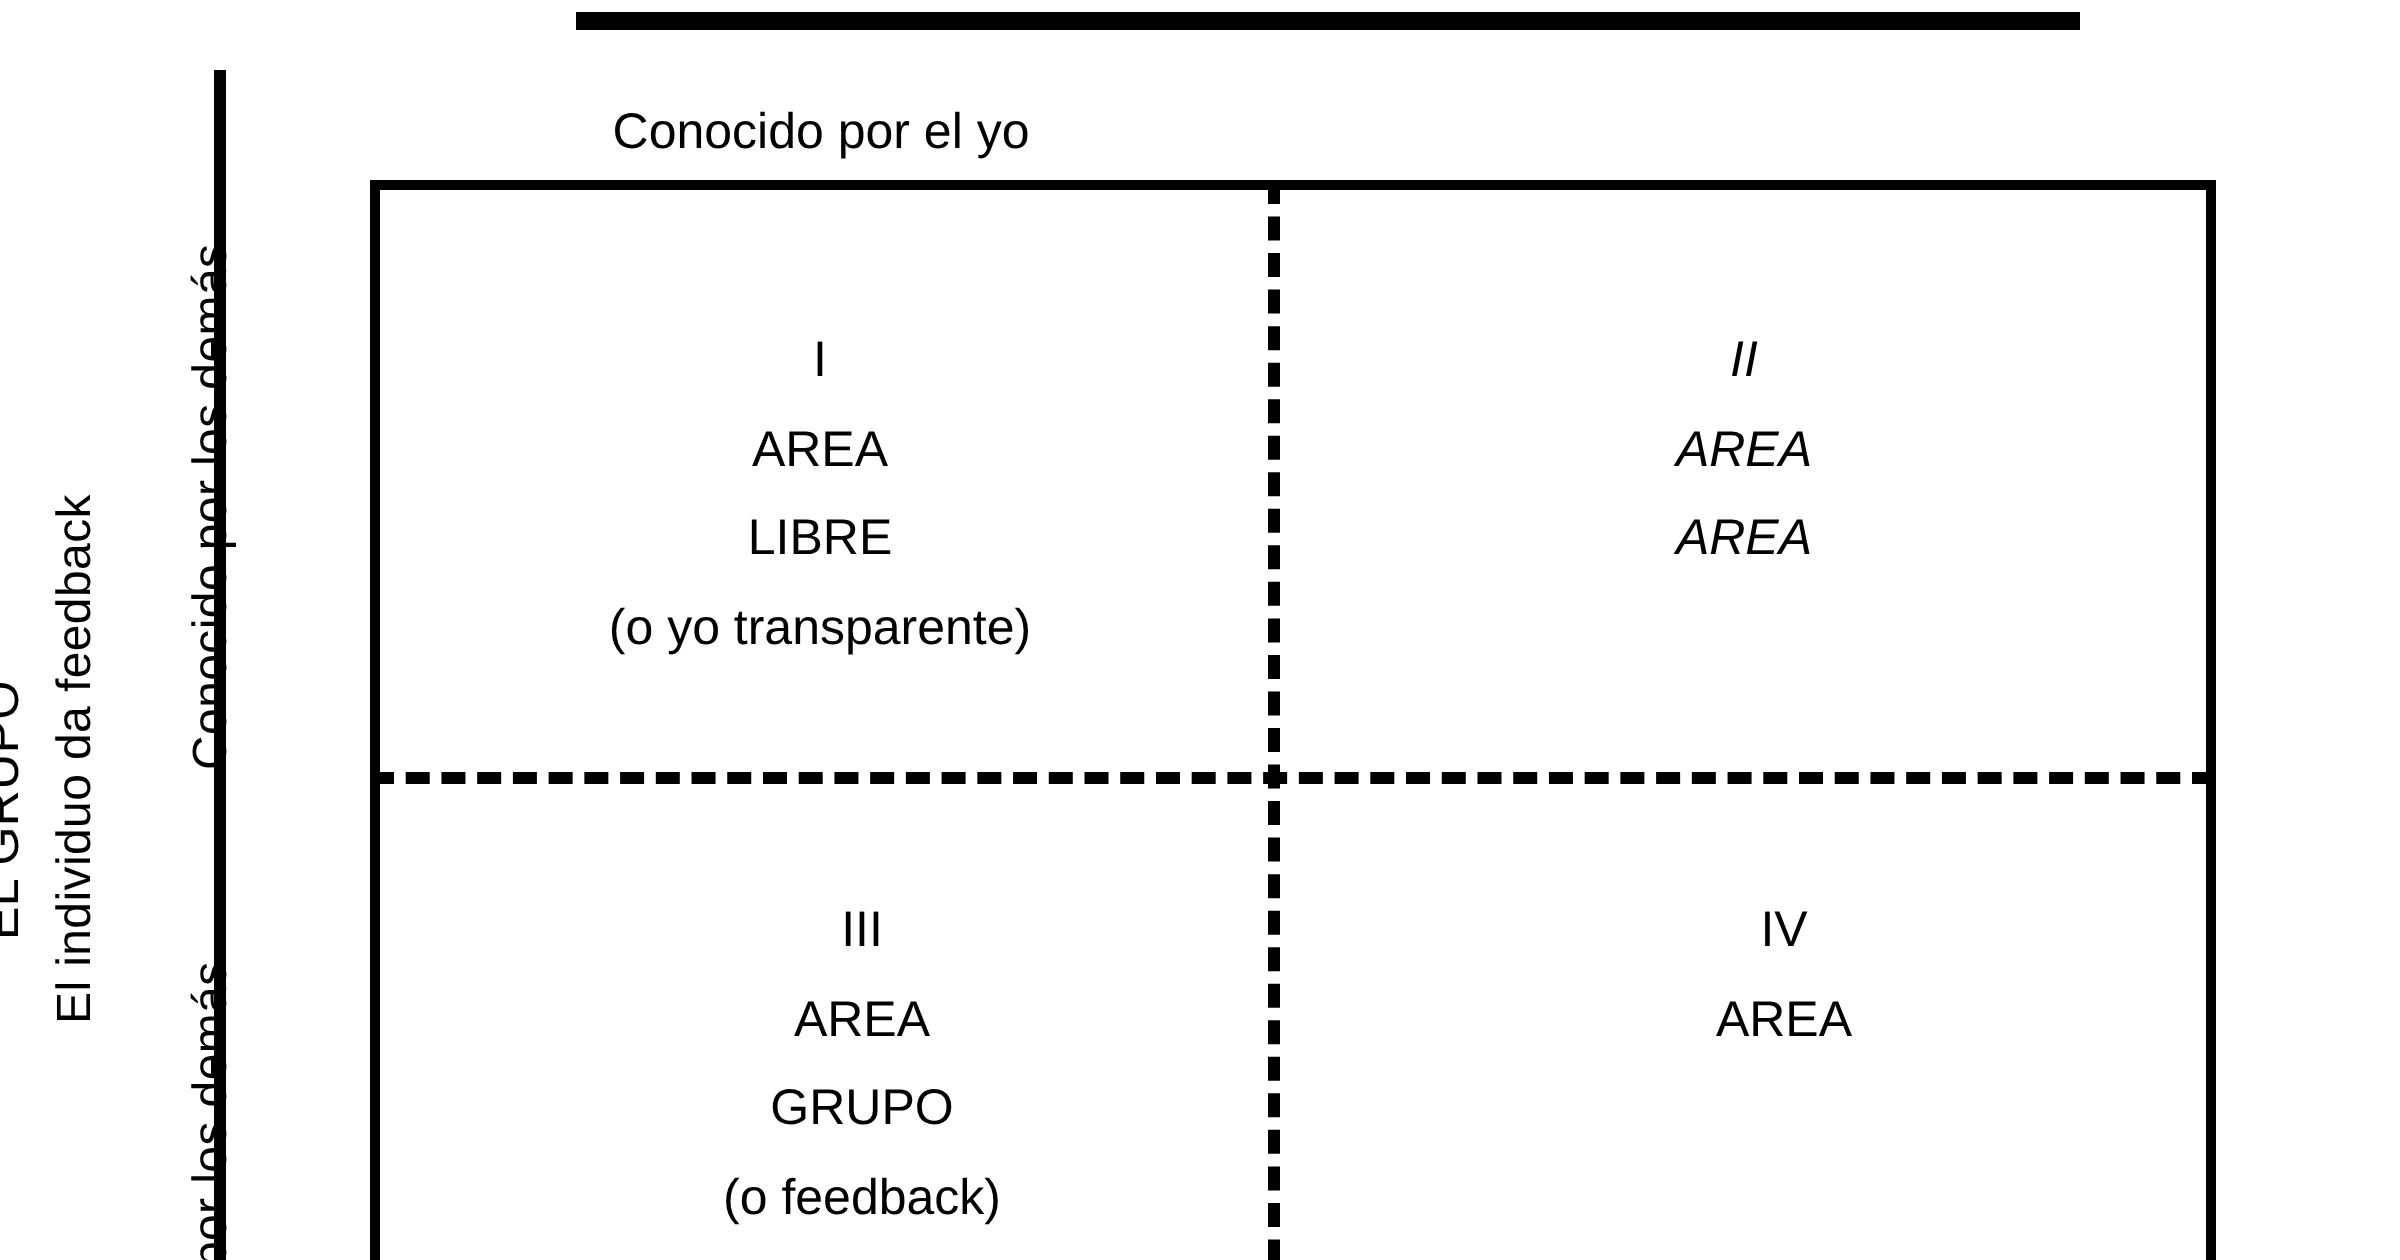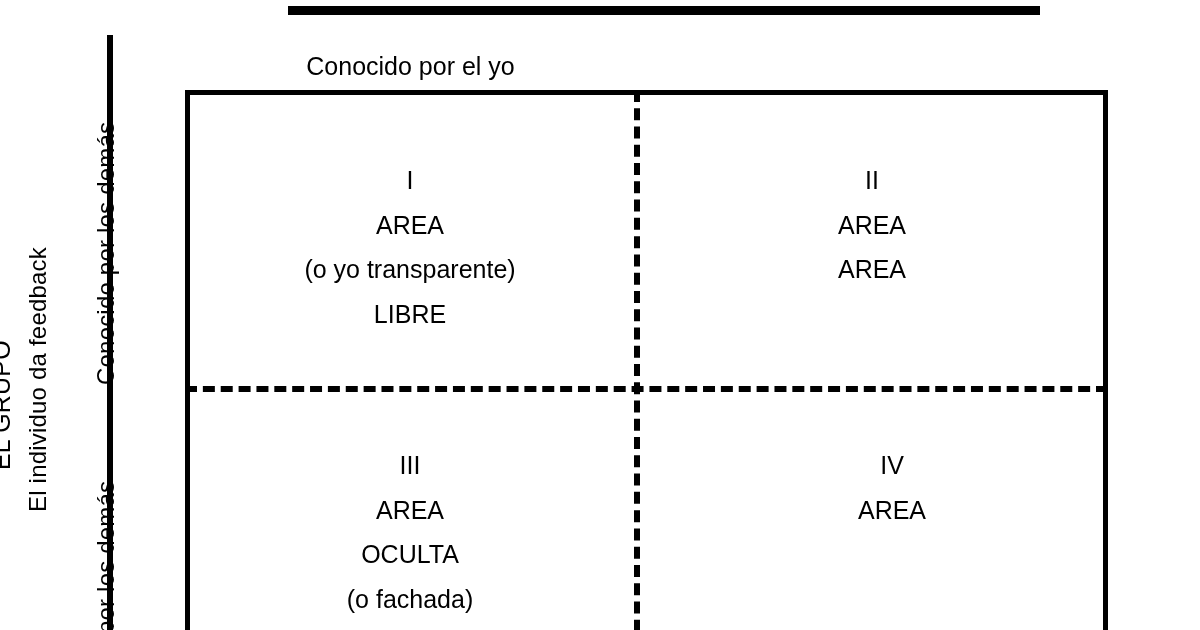--- a/index.html
+++ b/index.html
@@ -117,22 +117,22 @@
 
   
   .quad {
     position: absolute;
     text-align: center;
     font-size: 25px;
     line-height: 1.78;
     white-space: nowrap;
   }
   #quad-1 { left: 190px; top: 158px; width: 440px; }
-  #quad-2 { left: 642px; top: 158px; width: 460px; }
-  #quad-3 { left: 190px; top: 443px; width: 440px; }
+  #quad-2 { left: 642px; top: 158px; width: 460px; font-style: italic; }
+  #quad-3 { left: 190px; top: 443px; width: 440px; padding-left: 21px; }
   #quad-4 { left: 662px; top: 443px; width: 460px; }
 
   .quad .roman { display: block; }
   .quad .line  { display: block; }
 </style>
 </head>
 <body>
 
 <div id="canvas">
 
@@ -153,35 +153,35 @@
   <div class="col-header" id="hdr-conocido-yo">Conocido por el yo</div>
 
 
   <div class="window-box"></div>
   <div class="divider-v"></div>
   <div class="divider-h"></div>
 
   <div class="quad" id="quad-1">
     <span class="roman">I</span>
     <span class="line">AREA</span>
+    <span class="line">LIBRE</span>
     <span class="line">(o yo transparente)</span>
-    <span class="line">LIBRE</span>
   </div>
 
   <div class="quad" id="quad-2">
     <span class="roman">II</span>
     <span class="line">AREA</span>
     <span class="line">AREA</span>
   </div>
 
   <div class="quad" id="quad-3">
     <span class="roman">III</span>
     <span class="line">AREA</span>
-    <span class="line">OCULTA</span>
-    <span class="line">(o fachada)</span>
+    <span class="line">GRUPO</span>
+    <span class="line">(o feedback)</span>
   </div>
 
   <div class="quad" id="quad-4">
     <span class="roman">IV</span>
     <span class="line">AREA</span>
   </div>
 
 </div>
 
 </body></html>

